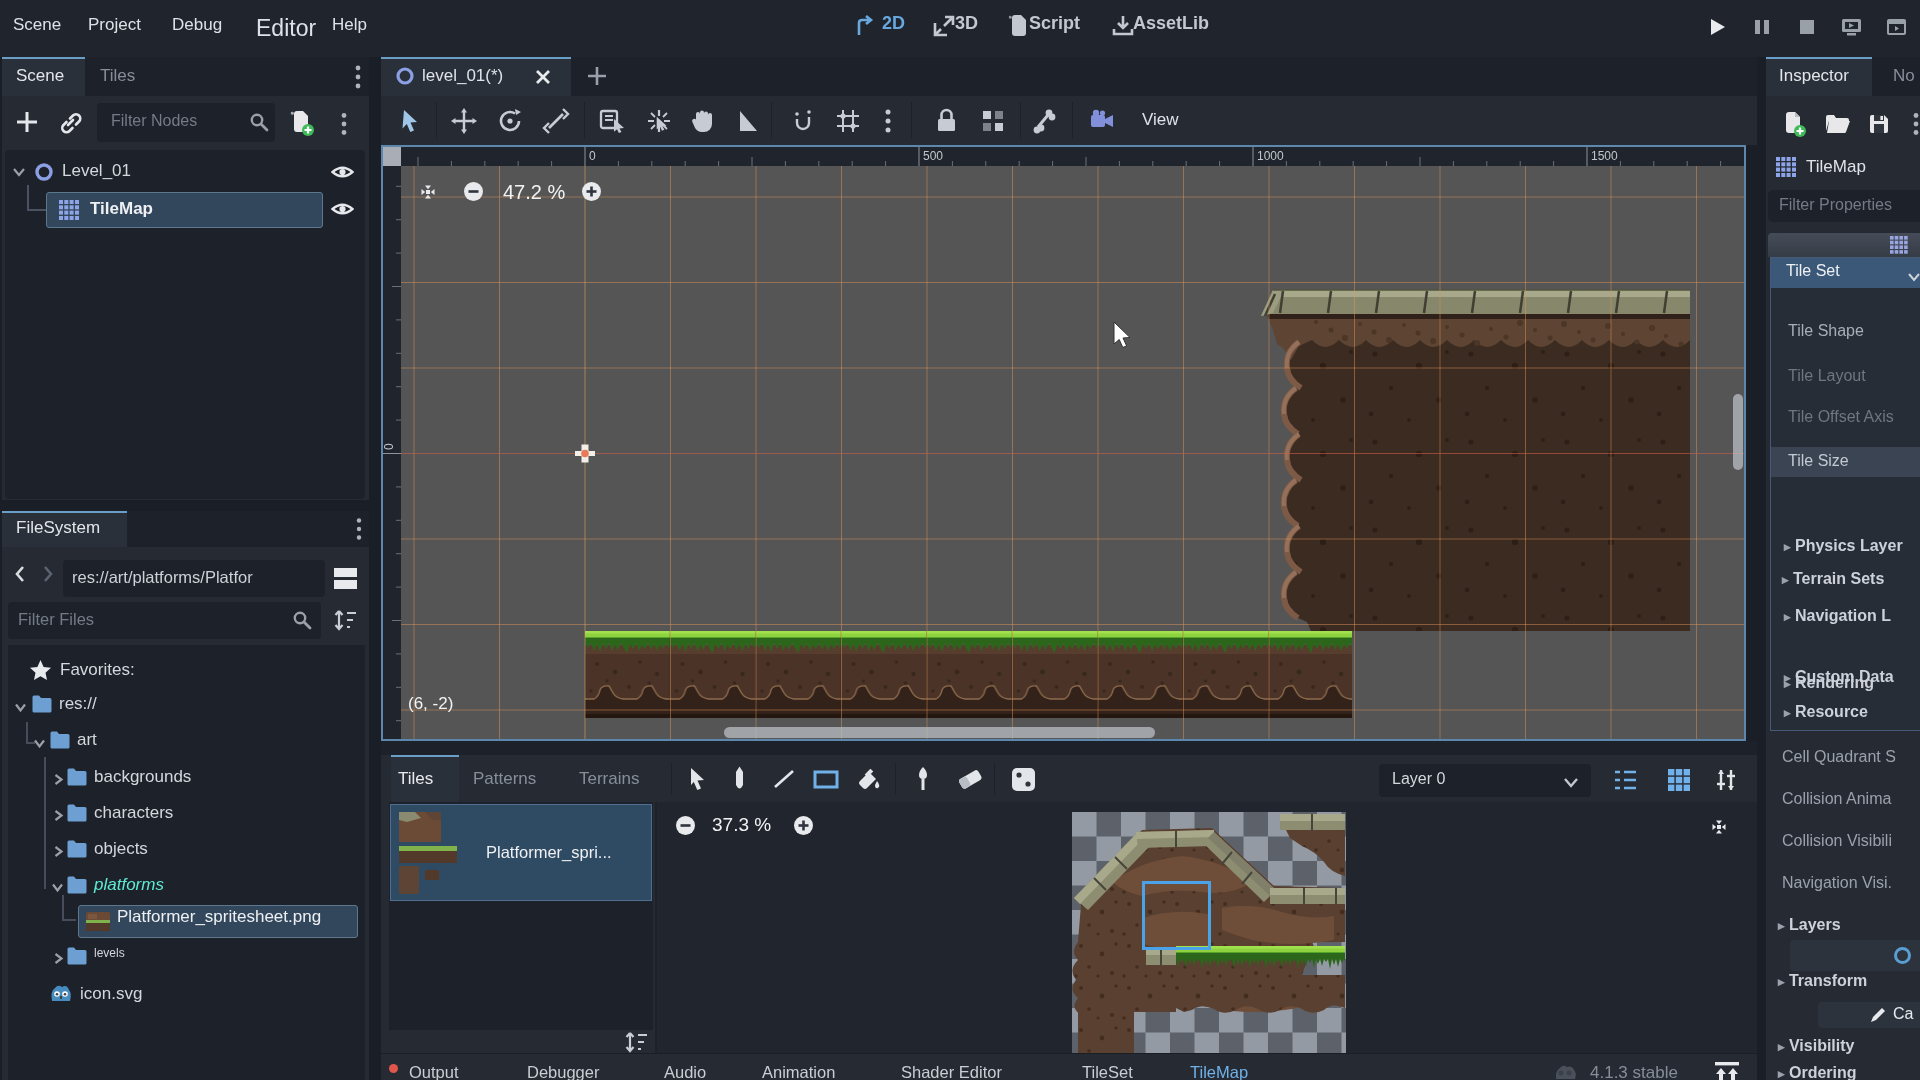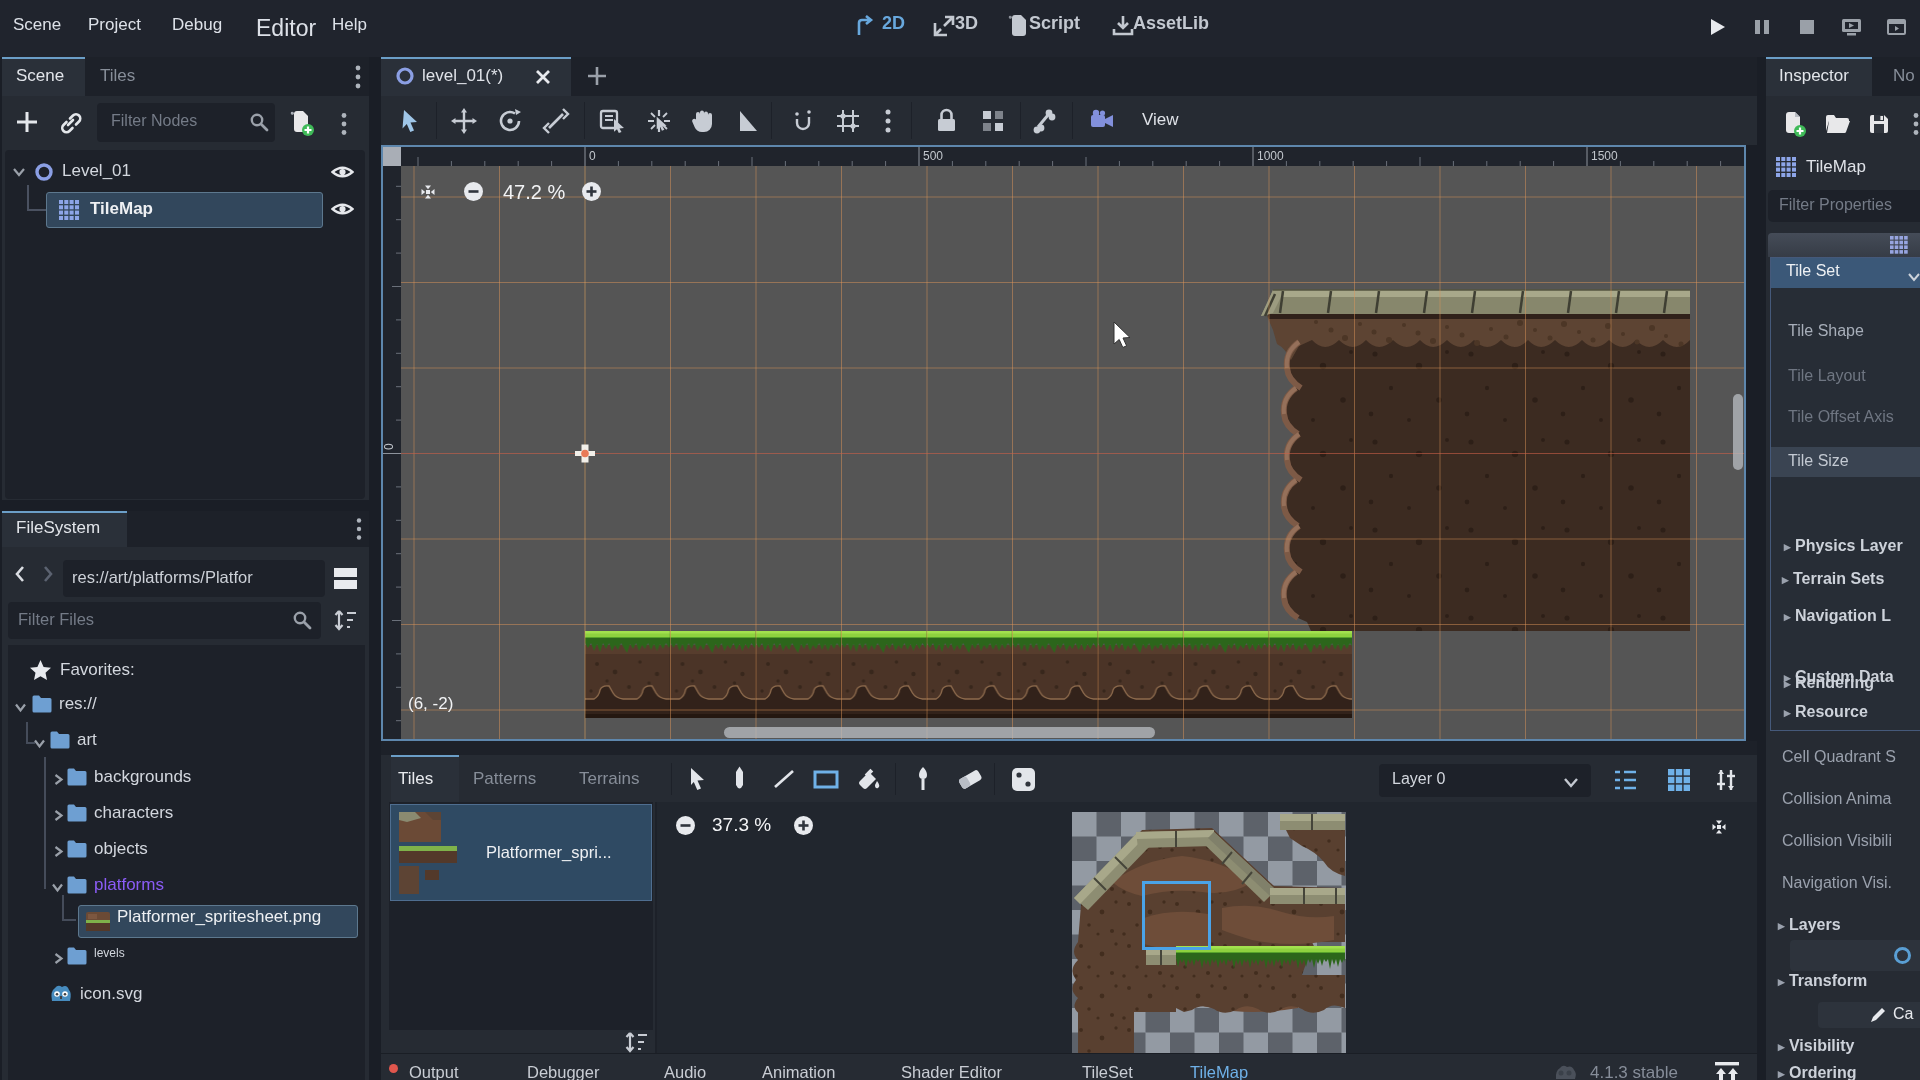--- a/index.html
+++ b/index.html
@@ -231,21 +231,21 @@
   <div class="abs" style="left:66px;top:839px;"><svg width="22" height="20" viewBox="0 0 22 20">
         <path d="M1.5 3 Q1.5 1.5 3 1.5 L8 1.5 L10 4 L19 4 Q20.5 4 20.5 5.5 L20.5 17 Q20.5 18.5 19 18.5 L3 18.5 Q1.5 18.5 1.5 17 Z" fill="#6e9fd2"></path>
       </svg></div>
   <div class="abs txt" style="left:94px;top:839px;font-size:17px;color:#d3d7de;">objects</div>
   <div class="abs" style="left:51px;top:880px;"><svg width="13" height="13" viewBox="0 0 13 13">
         <path d="M2 3.5 L6.5 9.5 L11 3.5" fill="none" stroke="#9aa0a9" stroke-width="2.2"></path>
       </svg></div>
   <div class="abs" style="left:66px;top:875px;"><svg width="22" height="20" viewBox="0 0 22 20">
         <path d="M1.5 3 Q1.5 1.5 3 1.5 L8 1.5 L10 4 L19 4 Q20.5 4 20.5 5.5 L20.5 17 Q20.5 18.5 19 18.5 L3 18.5 Q1.5 18.5 1.5 17 Z" fill="#6e9fd2"></path>
       </svg></div>
-  <div class="abs txt" style="left:94px;top:875px;font-size:17px;color:#8b5cf6;">platforms</div>
+  <div class="abs txt" style="left:94px;top:875px;font-size:17px;color:#5eead4;font-style:italic;">platforms</div>
   <div class="abs" style="left:62px;top:895px;width:2px;height:26px;background:#454c5a;"></div>
     <div class="abs" style="left:62px;top:919px;width:14px;height:2px;background:#454c5a;"></div>
   <div class="abs" style="left:78px;top:905px;width:280px;height:33px;background:#32475c;border:1px solid #5d788e;border-radius:3px;"></div>
   <div class="abs" style="left:85px;top:908px;"><svg width="26" height="27" viewBox="0 0 26 27">
         <rect x="1" y="4" width="24" height="19" rx="2" fill="#6b4a35"></rect>
         <rect x="1" y="12" width="24" height="3" fill="#7fb24a"></rect>
         <rect x="1" y="15" width="24" height="8" fill="#53392a"></rect>
         <rect x="3" y="6" width="9" height="5" fill="#7c5740"></rect>
       </svg></div>
   <div class="abs txt" style="left:117px;top:907px;font-size:17px;color:#eef0f3;">Platformer_spritesheet.png</div>

